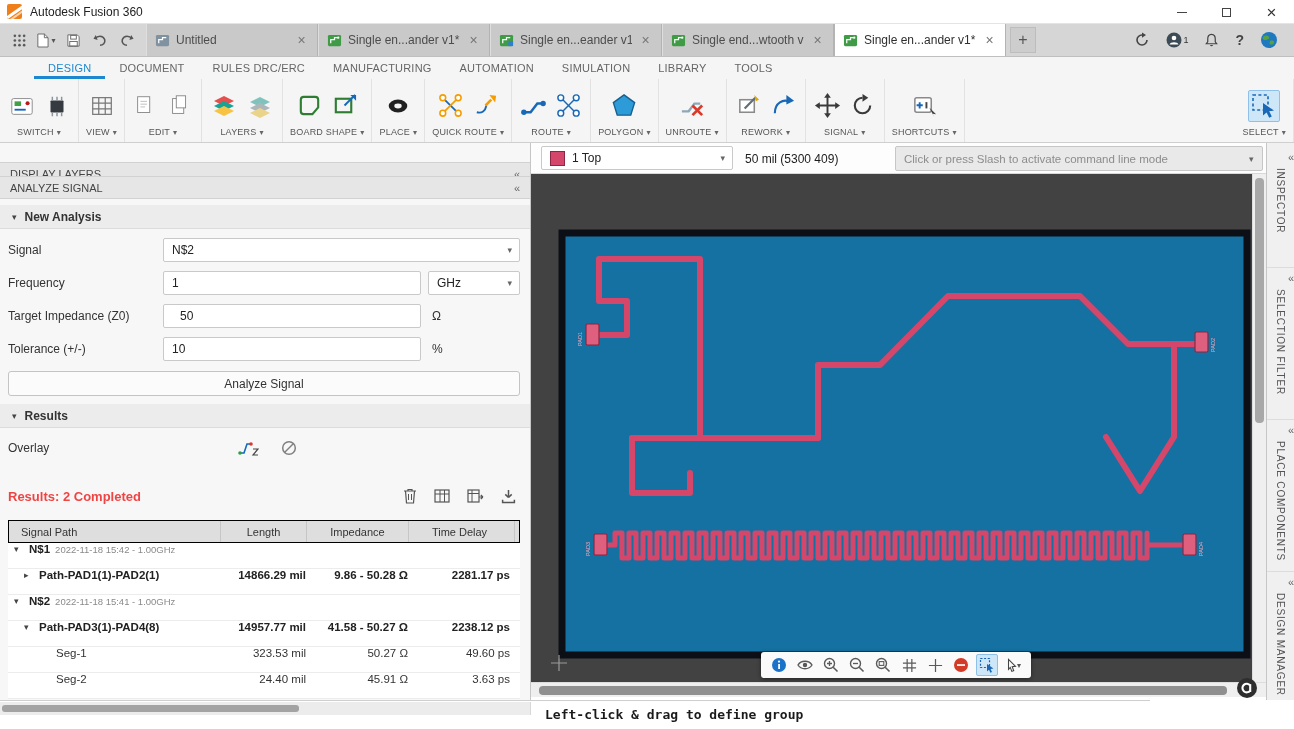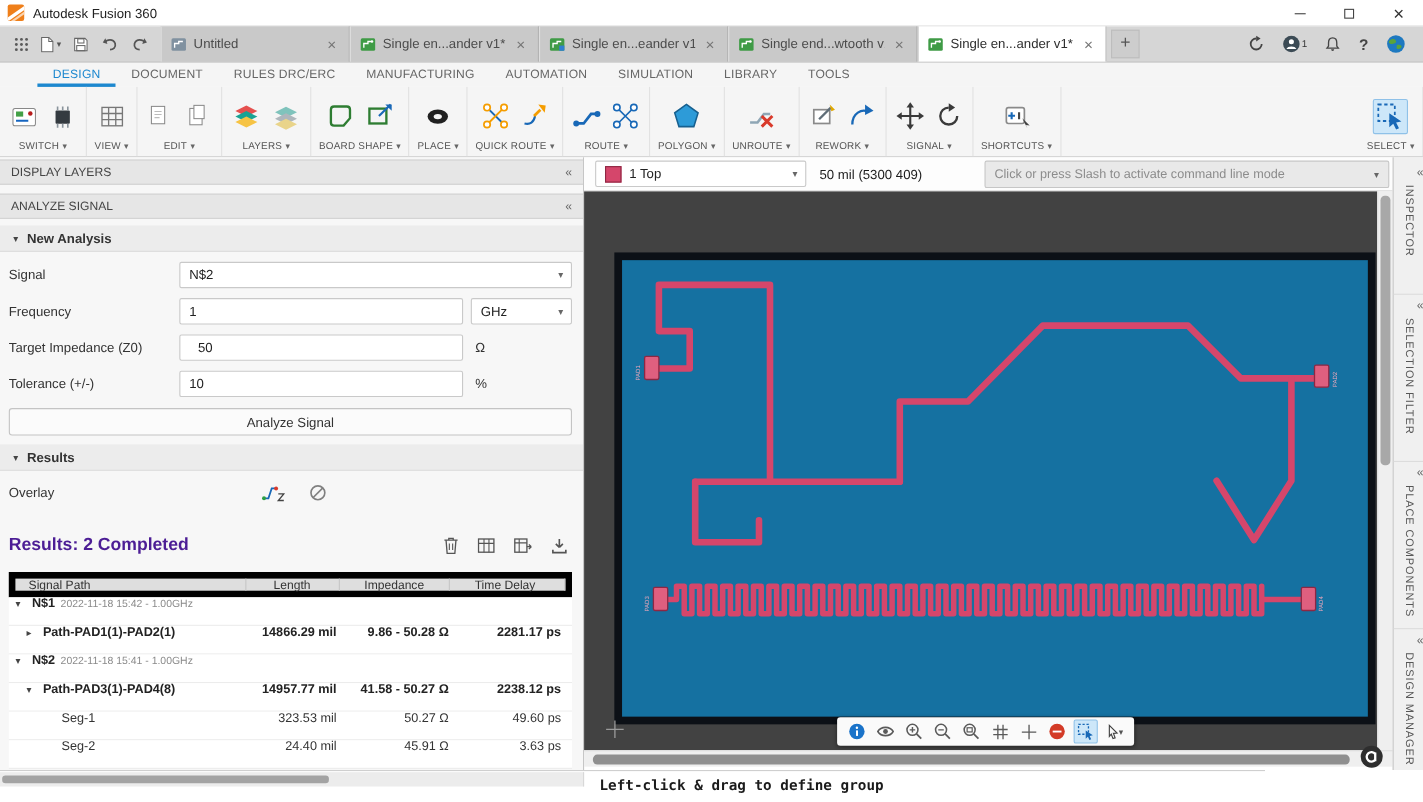--- a/index.html
+++ b/index.html
@@ -64,26 +64,26 @@
 .disc{font-size:9px;color:#444}
 .disc::before{content:"▾"}
 .sec-title{font-weight:bold;font-size:12px;color:#333}
 .frow{position:absolute;left:0;width:100%;height:26px;display:flex;align-items:center}
 .flabel{position:absolute;left:8px;font-size:12px;color:#333}
 .finput{position:absolute;height:24px;background:#fff;border:1px solid #c9c9c9;font-family:"Liberation Sans",sans-serif;font-size:12px;color:#222;padding:0 8px;border-radius:2px}
 .sel{position:absolute;height:24px;background:#fff;border:1px solid #c9c9c9;border-radius:2px;display:flex;align-items:center;gap:7px;padding:0 8px;font-size:12px;color:#222}
 .sel::after{content:"▾";position:absolute;right:7px;font-size:9px;color:#666}
 .unit{position:absolute;left:432px;font-size:12px;color:#333}
 .btn{position:absolute;height:25px;background:#fbfbfb;border:1px solid #c4c4c4;border-radius:3px;font-size:12px;color:#333;display:flex;align-items:center;justify-content:center}
-.summary{font-weight:bold;font-size:16px;color:#4c1d95}
+.summary{font-weight:bold;font-size:13px;color:#ef4444}
 .sum-icons{position:absolute;right:14px;top:0;height:26px;display:flex;align-items:center;gap:17px}
 
 
 .rtable{position:absolute;left:8px;top:377px;width:512px}
-.rt-head{display:flex;height:23px;background:#dedede;border:6px solid #000000;font-size:11px;color:#333;align-items:flex-start}
+.rt-head{display:flex;height:23px;background:#dedede;border:1px solid #000000;font-size:11px;color:#333;align-items:flex-start}
 .rt-head>div{border-right:1px solid #c6c6c6;height:100%;display:flex;align-items:center;justify-content:center}
 .rt-head .rt-c1{justify-content:flex-start;padding-left:12px}
 .rt-row{display:flex;height:26px;align-items:flex-start;background:#fff;border-bottom:1px solid #ececec;font-size:11.5px}
 .rt-c1{width:212px;display:flex;align-items:center;gap:5px;overflow:hidden;padding-left:6px}
 .rt-c2{width:86px;text-align:right;justify-content:flex-end}
 .rt-c3{width:102px;text-align:right}
 .rt-c4{width:106px;text-align:right;padding-right:4px}
 .rt-row .rt-c2,.rt-row .rt-c3,.rt-row .rt-c4{display:block}
 .b{font-weight:bold;color:#222}
 .rmeta{font-size:9.5px;color:#8a8a8a;white-space:nowrap}
@@ -539,21 +539,21 @@
             </svg>
           </span>
       </div>
       <div class="tg-label">
           <span>SELECT</span>
         </div>
     </div>
   </div>
 
   <div class="left-panel">
-    <div class="panel-hdr" style="top:2px">
+    <div class="panel-hdr" style="top:19px">
       <span>DISPLAY LAYERS</span>
       <span class="collapse"></span>
     </div>
     <div class="panel-hdr" style="top:33px">
       <span>ANALYZE SIGNAL</span>
       <span class="collapse"></span>
     </div>
 
     <div class="sec-hdr" style="top:62px">
       <span class="disc"></span>

